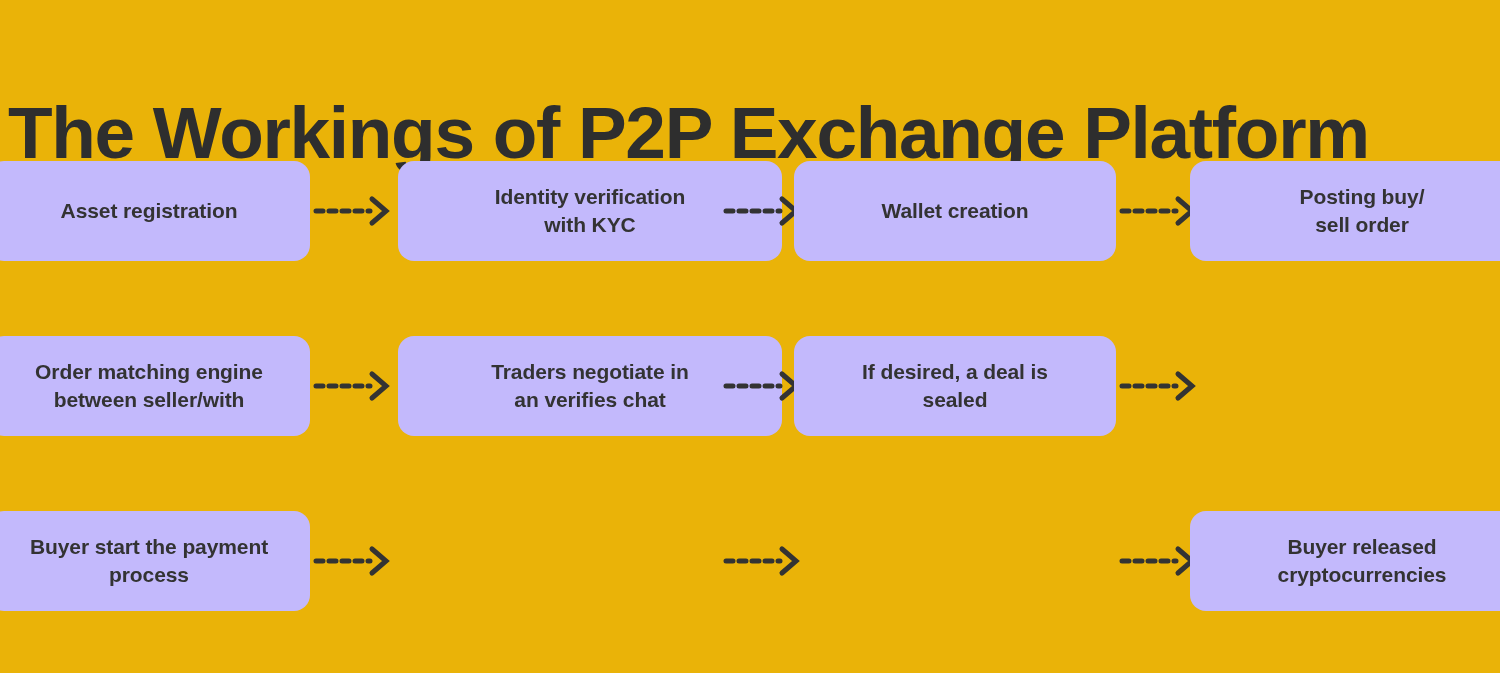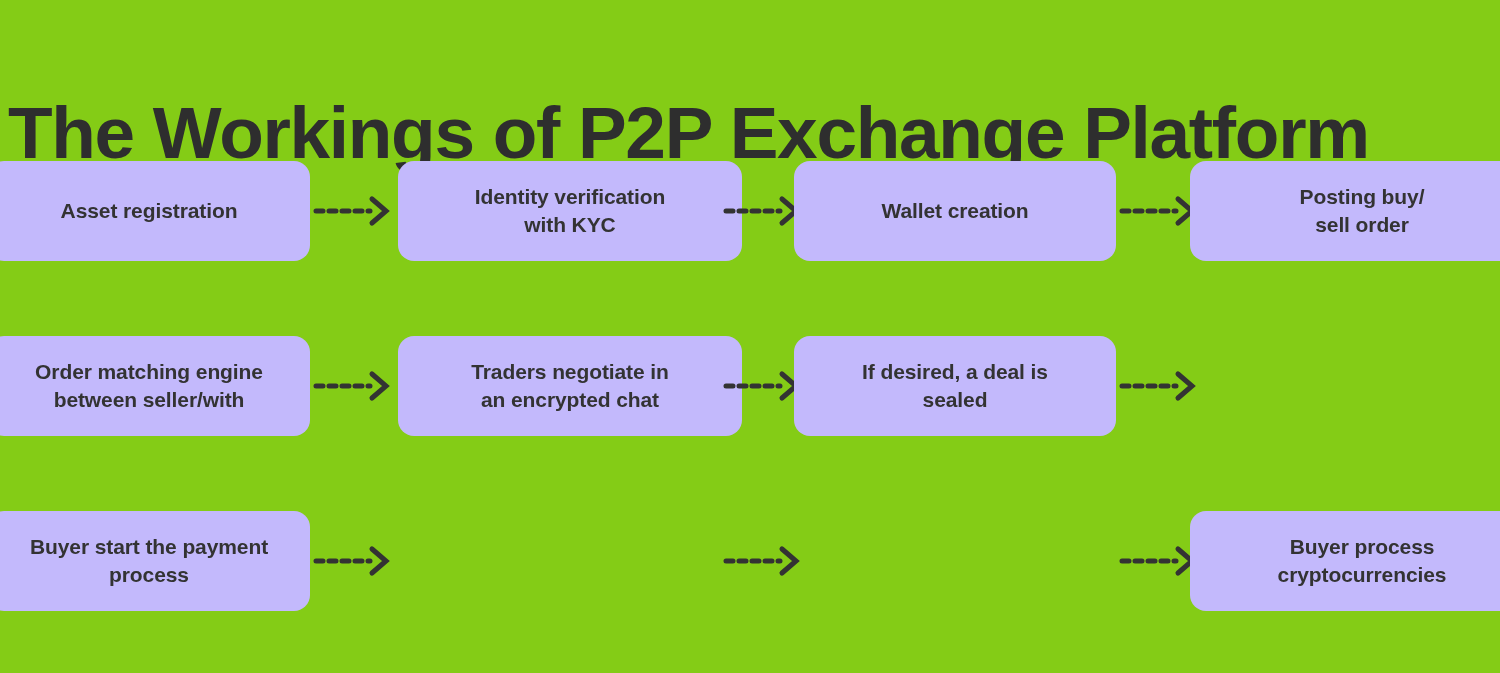--- a/index.html
+++ b/index.html
@@ -12,21 +12,21 @@
     height: 673px;
     overflow: hidden;
     font-family: "Liberation Sans", sans-serif;
     -webkit-font-smoothing: antialiased;
   }
 
   #page {
     position: relative;
     width: 1500px;
     height: 673px;
-    background: #84cc16;
+    background: #eab308;
     overflow: hidden;
   }
 
   
   #title {
     position: absolute;
     left: 8px;
     top: 38px;
     width: 1440px;
     height: 92px;
@@ -72,21 +72,21 @@
     font-weight: 700;
     line-height: 28px;
     color: #333333;
     text-align: center;
     letter-spacing: -0.1px;
     white-space: pre-line;
   }
 
   
   .col-0 { left: 0px;    width: 322px; }
-  .col-1 { left: 410px;  width: 344px; }
+  .col-1 { left: 410px;  width: 384px; }
   .col-2 { left: 806px;  width: 322px; }
   .col-3 { left: 1202px; width: 344px; }
 
   
   .connector {
     position: absolute;
     top: 36px;
     height: 28px;
     width: 76px;
     overflow: visible;
@@ -162,21 +162,21 @@
 
       <div class="connector conn-0">
         <svg viewBox="0 0 76 28" xmlns="http://www.w3.org/2000/svg" aria-hidden="true">
           <line x1="0" y1="14" x2="54" y2="14" stroke="#333333" stroke-width="5" stroke-linecap="round" stroke-dasharray="7 6"></line>
           <polyline points="56,2 70,14 56,26" fill="none" stroke="#333333" stroke-width="5" stroke-linecap="round" stroke-linejoin="miter"></polyline>
         </svg>
       </div>
 
       <div class="node col-1">
         <span class="node-label">Traders negotiate in
-an encrypted chat</span>
+an verifies chat</span>
       </div>
 
       <div class="connector conn-1">
         <svg viewBox="0 0 76 28" xmlns="http://www.w3.org/2000/svg" aria-hidden="true">
           <line x1="0" y1="14" x2="54" y2="14" stroke="#333333" stroke-width="5" stroke-linecap="round" stroke-dasharray="7 6"></line>
           <polyline points="56,2 70,14 56,26" fill="none" stroke="#333333" stroke-width="5" stroke-linecap="round" stroke-linejoin="miter"></polyline>
         </svg>
       </div>
 
       <div class="node col-2">
@@ -217,19 +217,19 @@
 
 
       <div class="connector conn-2">
         <svg viewBox="0 0 76 28" xmlns="http://www.w3.org/2000/svg" aria-hidden="true">
           <line x1="0" y1="14" x2="54" y2="14" stroke="#333333" stroke-width="5" stroke-linecap="round" stroke-dasharray="7 6"></line>
           <polyline points="56,2 70,14 56,26" fill="none" stroke="#333333" stroke-width="5" stroke-linecap="round" stroke-linejoin="miter"></polyline>
         </svg>
       </div>
 
       <div class="node col-3">
-        <span class="node-label">Buyer process
+        <span class="node-label">Buyer released
 cryptocurrencies</span>
       </div>
     </div>
 
   </div>
 </div>
 
 </body></html>

